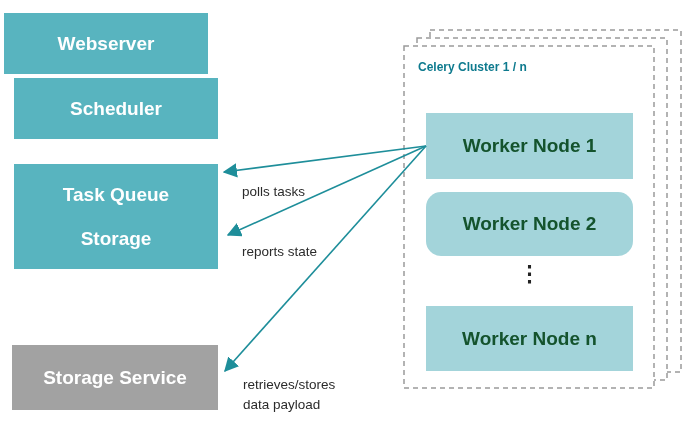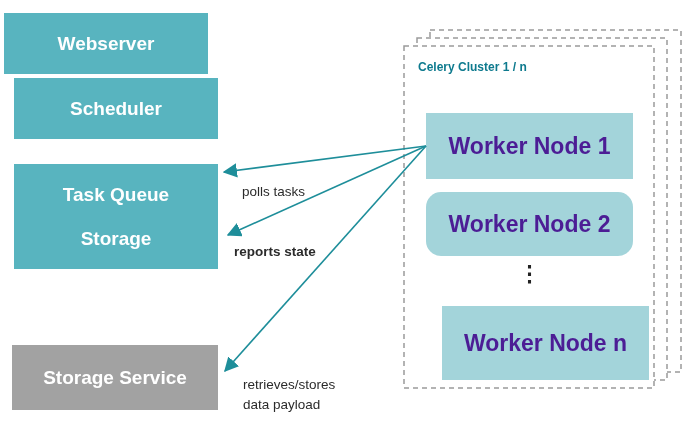--- a/index.html
+++ b/index.html
@@ -33,23 +33,23 @@
   .node.gray { background: #a2a2a2; }
 
   .worker {
     position: absolute;
     left: 426px;
     width: 207px;
     display: flex;
     align-items: center;
     justify-content: center;
     background: #a3d4da;
-    color: #4c1d95;
+    color: #14532d;
     font-weight: bold;
-    font-size: 23px;
+    font-size: 19px;
     z-index: 2;
   }
 
   .cluster-title {
     position: absolute;
     left: 418px;
     top: 60px;
     color: #0e7a8e;
     font-weight: bold;
     font-size: 12px;
@@ -72,21 +72,21 @@
 
   .edge-label {
     position: absolute;
     color: #2b2b2b;
     font-size: 13.5px;
     line-height: 1.45;
     z-index: 2;
     padding-left: 16px;
   }
   #edge-label-0 { left: 226px; top: 182px; }
-  #edge-label-1 { left: 218px; top: 242px; font-weight: bold; }
+  #edge-label-1 { left: 226px; top: 242px; }
   #edge-label-2 { left: 227px; top: 375px; max-width: 118px; }
 </style>
 </head>
 <body>
 
 <div class="canvas">
 
   <svg id="cluster-layer" class="layer">
     <rect x="430" y="30" width="251" height="342" fill="#ffffff" stroke="#9b9b9b" stroke-width="1.5" stroke-dasharray="5 4"></rect>
     <rect x="417" y="38" width="250" height="342" fill="#ffffff" stroke="#9b9b9b" stroke-width="1.5" stroke-dasharray="5 4"></rect>
@@ -104,21 +104,21 @@
   <div class="node gray" style="left:12px; top:345px; width:206px; height:65px;">Storage Service</div>
 
   <div class="cluster-title">Celery Cluster 1 / n</div>
 
   <div class="worker" style="top:113px; height:66px;">Worker Node 1</div>
 
   <div class="worker" style="top:192px; height:64px;border-radius:15px;">Worker Node 2</div>
 
   <div class="ellipsis">⋮</div>
 
-  <div class="worker" style="top:306px; height:74px;margin-left:16px;">Worker Node n</div>
+  <div class="worker" style="top:306px; height:65px;">Worker Node n</div>
 
   <svg id="arrow-layer" class="layer">
     <defs>
       <marker id="arrowhead" viewBox="0 0 10 10" refX="9" refY="5" markerWidth="9" markerHeight="9" orient="auto">
         <path d="M0,0 L10,5 L0,10 z" fill="#1e8e9a"></path>
       </marker>
     </defs>
     <line x1="426" y1="146" x2="224" y2="172" stroke="#1e8e9a" stroke-width="1.6" marker-end="url(#arrowhead)"></line>
     <line x1="426" y1="146" x2="228" y2="235" stroke="#1e8e9a" stroke-width="1.6" marker-end="url(#arrowhead)"></line>
     <line x1="426" y1="146" x2="225" y2="371" stroke="#1e8e9a" stroke-width="1.6" marker-end="url(#arrowhead)"></line>

